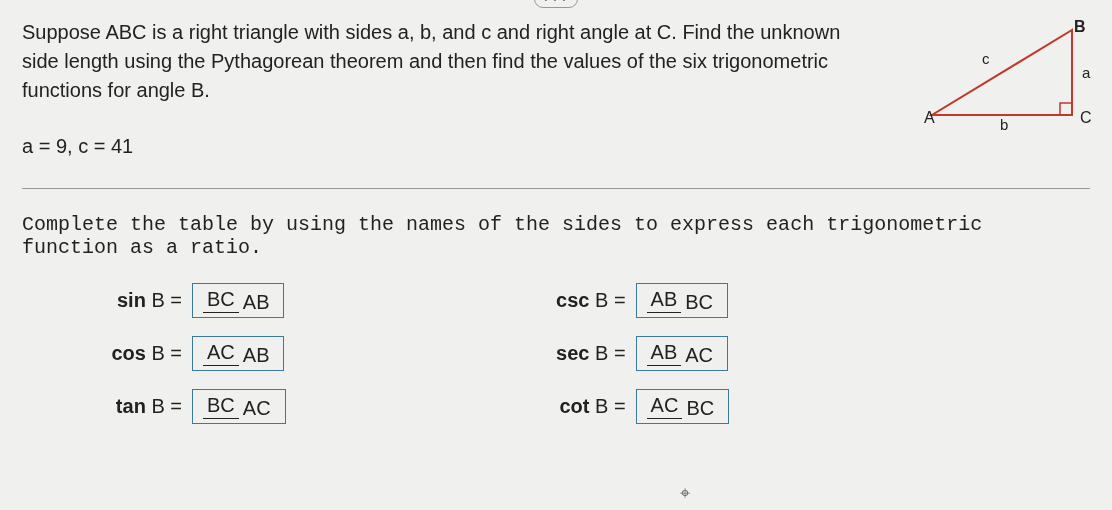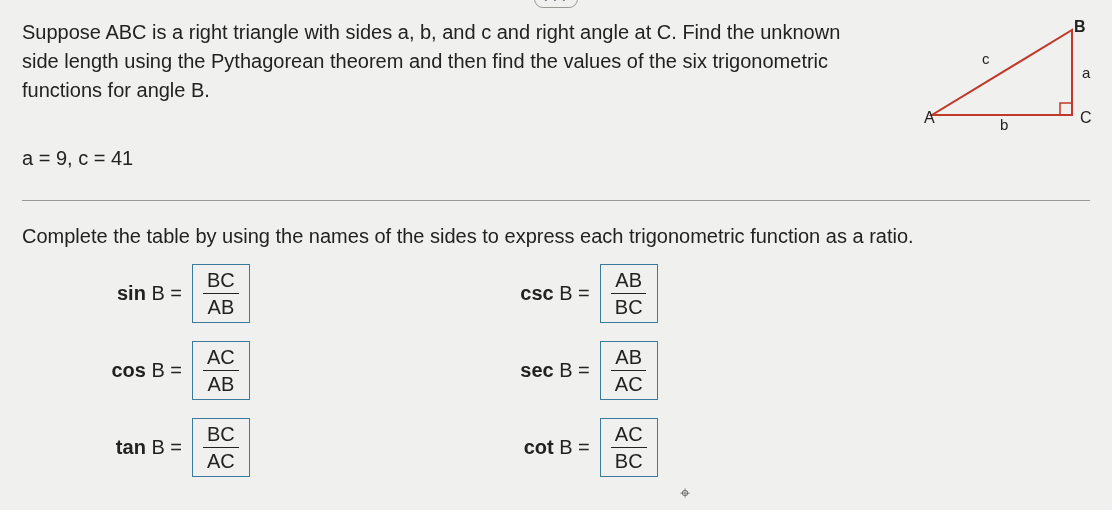--- a/index.html
+++ b/index.html
@@ -7,21 +7,21 @@
       font-family: Arial, Helvetica, sans-serif;
       background: #f0f0ee;
       width: 1112px;
       height: 510px;
       position: relative;
       color: #222;
       font-size: 20px;
       padding: 18px 22px;
     }
     .prompt { max-width: 830px; line-height: 1.45; }
-    .given { margin-top: 42px; }
+    .given { margin-top: 30px; }
     .top { display: flex; align-items: flex-end; }
     .tri-wrap { position: absolute; top: 20px; right: 10px; width: 180px; }
     hr.divider {
       border: none;
       border-top: 1px solid #9a9a95;
       margin: 30px 0 20px;
       position: relative;
     }
     .more-pill {
       position: absolute;
@@ -33,29 +33,28 @@
       border-radius: 10px;
       width: 44px;
       height: 18px;
       display: flex;
       align-items: center;
       justify-content: center;
       font-size: 8px;
       letter-spacing: 2px;
       color: #777;
     }
-    .instr { margin: 24px 0 16px; }
+    .instr { margin: 24px 0 24px; font-family: Liberation Mono, monospace; }
     .ratios { display: flex; gap: 260px; padding-left: 80px; }
     .col { display: flex; flex-direction: column; gap: 18px; }
     .row { display: flex; align-items: center; gap: 10px; }
     .label { min-width: 80px; text-align: right; }
     .label b { font-weight: bold; }
     .frac {
       display: inline-flex;
-      flex-direction: column;
       align-items: center;
       border: 1px solid #3a7a9c;
       padding: 4px 10px;
       line-height: 1.1;
       min-width: 50px;
     }
     .frac .num { border-bottom: 1px solid #222; padding: 0 4px 2px; }
     .frac .den { padding: 2px 4px 0; }
     .cursor {
       position: absolute;

